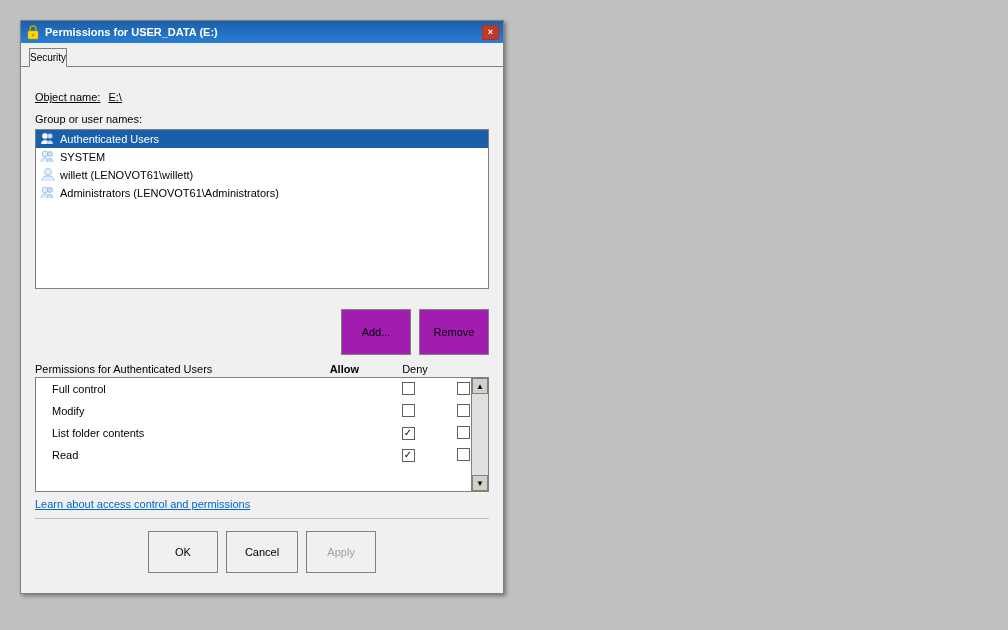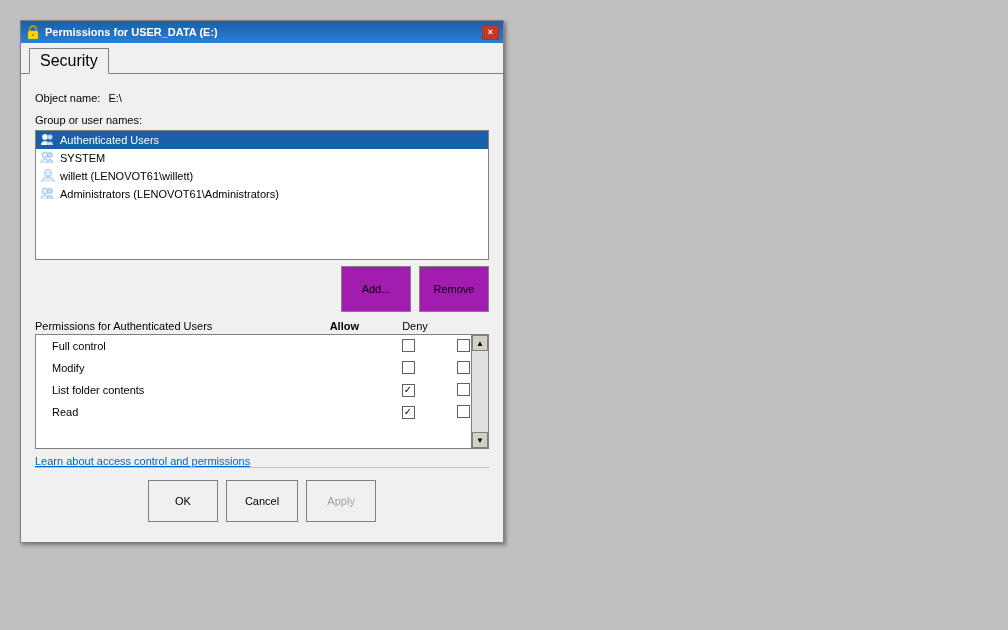--- a/index.html
+++ b/index.html
@@ -59,63 +59,64 @@
       cursor: pointer;
       font-weight: bold;
     }
     .tab-bar {
       padding: 4px 8px 0 8px;
       background: #f0f0f0;
       border-bottom: 1px solid #808080;
       display: flex;
     }
     .tab {
-      padding: 3px 10px;
+      padding: 3px 0;
       border: 1px solid #808080;
       border-bottom: none;
       background: #f0f0f0;
       cursor: pointer;
-      font-size: 16px;
+      font-size: 10px;
       position: relative;
       bottom: -1px;
       background: white;
       z-index: 2;
     }
     .tab.active {
       background: #f0f0f0;
       border-bottom: 1px solid #f0f0f0;
       z-index: 3;
     }
     .dialog-content {
       padding: 10px 14px;
     }
     .object-name-row {
       display: flex;
       align-items: flex-end;
       margin-bottom: 10px;
-      margin-top: 8px;
+      margin-top: 14px;
+      text-decoration: underline;
     }
     .label {
       font-size: 11px;
       color: #000;
     }
     .object-name-value {
       margin-left: 8px;
       font-size: 11px;
     }
     .section-label {
       font-size: 11px;
       margin-bottom: 4px;
     }
     .users-list {
       border: 1px solid #808080;
       background: white;
-      height: 130px;
+      height: 160px;
       overflow-y: auto;
-      margin-bottom: 6px;
+      margin-bottom: 20px;
     }
     .user-item {
       display: flex;
       align-items: center;
       padding: 1px 4px;
       cursor: pointer;
       font-size: 11px;
       gap: 4px;
     }
     .user-item.selected {
@@ -238,20 +239,21 @@
       justify-content: center;
       cursor: pointer;
       font-size: 8px;
     }
     .scroll-track {
       flex: 1;
       background: #e0e0e0;
     }
     .link-row {
       margin-top: 6px;
+      margin-bottom: 8px;
     }
     .learn-link {
       color: #0066cc;
       text-decoration: underline;
       cursor: pointer;
       font-size: 11px;
     }
     .bottom-divider {
       height: 1px;
       background: #c0c0c0;

